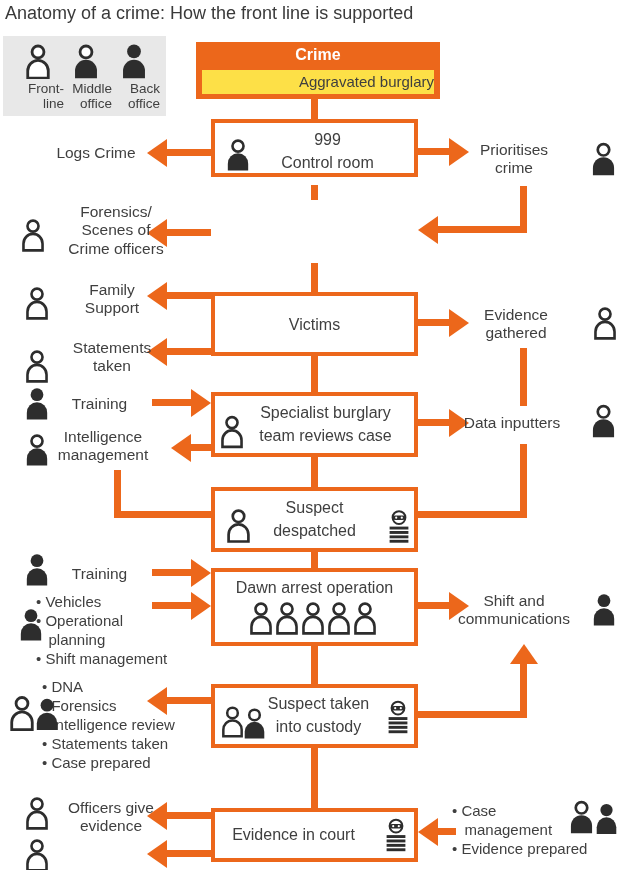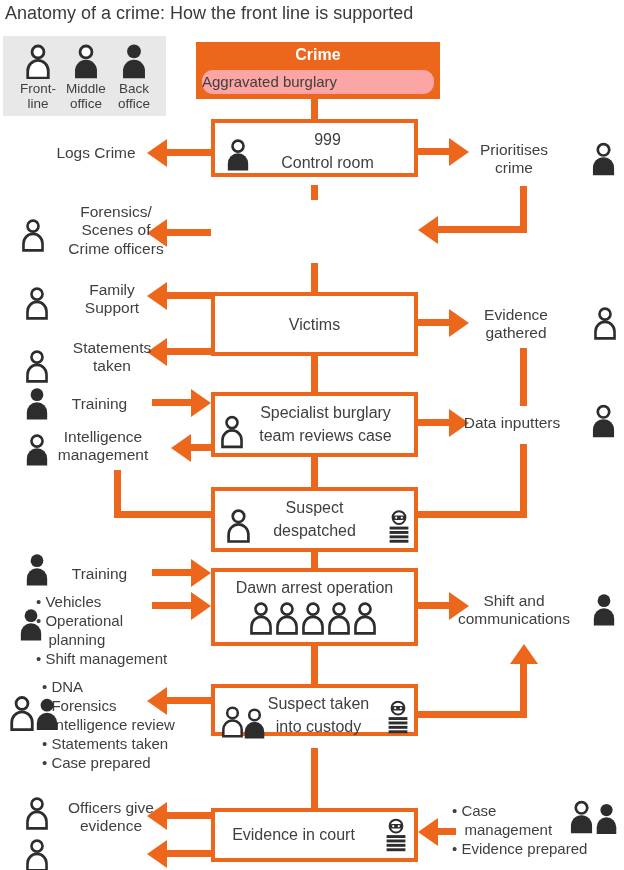--- a/index.html
+++ b/index.html
@@ -3,33 +3,33 @@
 <meta charset="utf-8">
 <style>
   :root { --orange:#EC671B; --ink:#3F3F3F; --icon:#2D2D2D; --legend:#E8E8E8; }
   html,body { margin:0; padding:0; background:#fff; }
   #stage {
     position:relative; width:624px; height:870px; overflow:hidden;
     font-family:"Liberation Sans", sans-serif; color:var(--ink); background:#fff;
   }
   .title { position:absolute; left:5px; top:3px; font-size:18px; font-weight:normal; color:#3A3A3A; white-space:nowrap; }
   .legend { position:absolute; left:3px; top:36px; width:163px; height:80px; background:var(--legend); }
-  .legend .lab { position:absolute; top:46px; width:52px; text-align:center; font-size:13.5px; line-height:1.08; white-space:pre-line; }
+  .legend .lab { position:absolute; top:46px; width:52px; text-align:right; font-size:13.5px; line-height:1.08; white-space:pre-line; }
   .box { position:absolute; left:211px; width:207px; background:#fff; border:4px solid var(--orange); box-sizing:border-box; }
   .btext { position:absolute; left:0; width:100%; text-align:center; font-size:16px; line-height:1.42; white-space:pre-line; color:var(--ink); }
   .lbl { position:absolute; font-size:15.5px; line-height:1.18; text-align:center; white-space:pre-line; color:var(--ink); }
   .lbl.bullets { white-space:pre; text-align:left; line-height:1.27; font-size:15px; }
   .shaft { position:absolute; background:var(--orange); }
   .ah { position:absolute; width:0; height:0; }
   .ah.l { border-top:14px solid transparent; border-bottom:14px solid transparent; border-right:20px solid var(--orange); }
   .ah.r { border-top:14px solid transparent; border-bottom:14px solid transparent; border-left:20px solid var(--orange); }
   .ah.u { border-left:14px solid transparent; border-right:14px solid transparent; border-bottom:20px solid var(--orange); }
   .icon { position:absolute; }
   .crime-head { position:absolute; top:4px; left:0; width:100%; text-align:center; color:#fff; font-weight:bold; font-size:16px; }
-  .crime-sub { position:absolute; left:6px; right:6px; top:28px; bottom:5px; background:#fca5a5; text-align:left; font-size:15px; line-height:24px; color:var(--ink);border-radius:11px; }
+  .crime-sub { position:absolute; left:6px; right:6px; top:28px; bottom:5px; background:#fde047; text-align:right; font-size:15px; line-height:24px; color:var(--ink); }
 </style>
 </head>
 <body>
 
 <div id="stage">
 
   <svg width="0" height="0" style="position:absolute">
     <defs>
       <g id="pf">
         <circle cx="12" cy="6.8" r="5.1" fill="#fff" stroke="#2D2D2D" stroke-width="2.4"></circle>
@@ -134,21 +134,21 @@
         <use href="#pf"></use>
       </svg>
     <svg class="icon" style="left:111px;top:27px" width="26" height="38" viewBox="0 0 24 30">
         <use href="#pf"></use>
       </svg>
     <svg class="icon" style="left:137px;top:27px" width="26" height="38" viewBox="0 0 24 30">
         <use href="#pf"></use>
       </svg>
   </div>
 
-  <div class="box" style="top:684px;height:52px">
+  <div class="box" style="top:684px;height:64px">
     <svg class="icon" style="left:5px;top:15px" width="25" height="37" viewBox="0 0 24 30">
         <use href="#pf"></use>
       </svg>
     <svg class="icon" style="left:27px;top:17px" width="25" height="37" viewBox="0 0 24 30">
         <use href="#pm"></use>
       </svg>
     <svg class="icon" style="left:170px;top:9px" width="26" height="40" viewBox="0 0 26 33">
         <use href="#bg1"></use>
       </svg>
     <div class="btext" style="top:5px;left:48px;width:calc(100% - 88px)">Suspect taken

